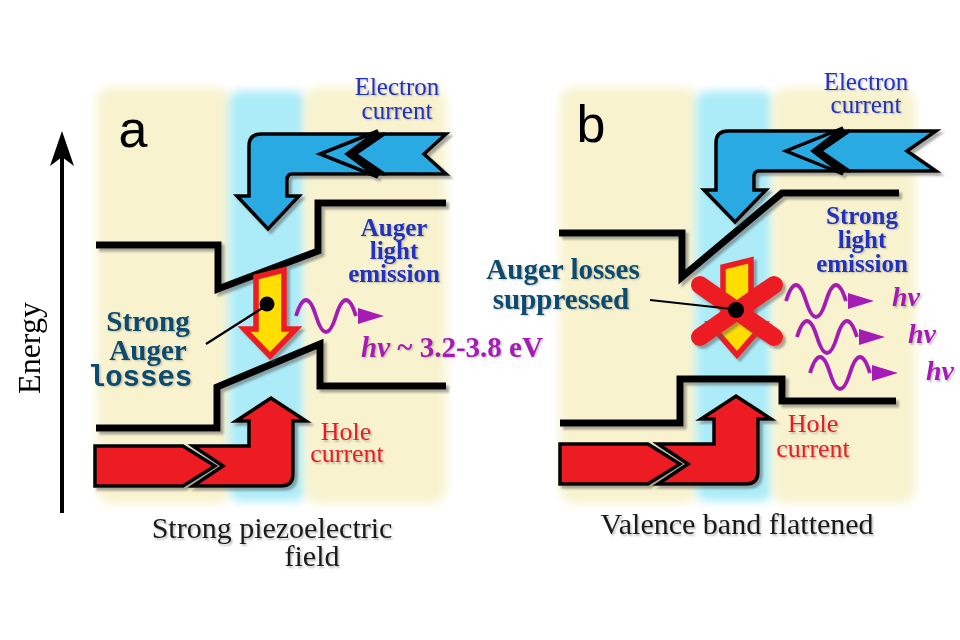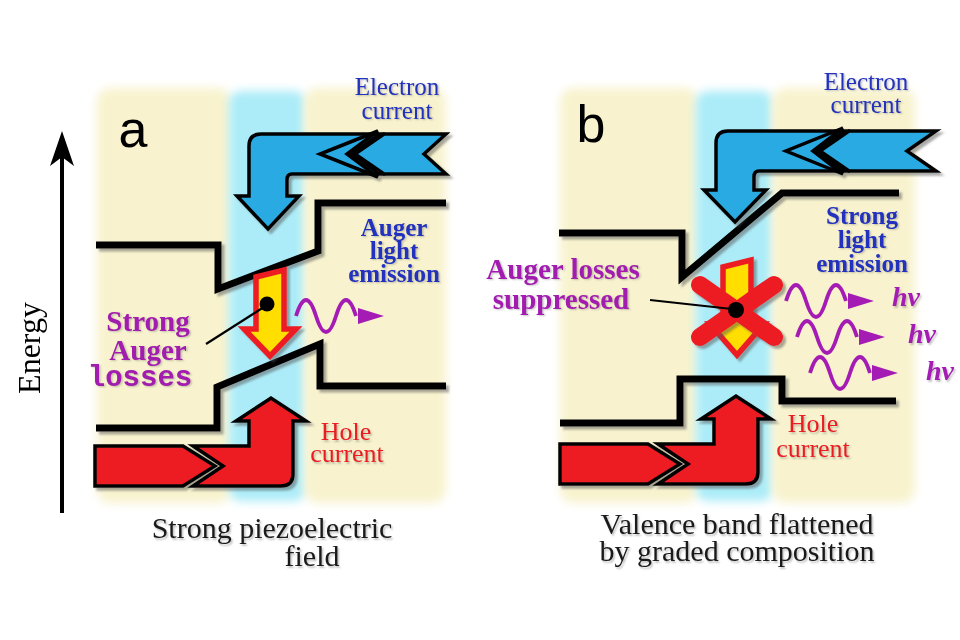--- a/index.html
+++ b/index.html
@@ -4,21 +4,21 @@
 <style>
   html,body{margin:0;padding:0;background:#fff;}
   .stage{position:relative;width:960px;height:640px;background:#ffffff;overflow:hidden;
          font-family:"Liberation Serif","DejaVu Serif",serif;}
   .stage svg{position:absolute;left:0;top:0;}
   .lbl{position:absolute;transform:translate(-50%,-50%);white-space:nowrap;text-align:center;
        text-shadow:1.5px 1.5px 2px rgba(90,90,90,.35);line-height:1;}
   .panel-letter{font-family:"Liberation Sans",sans-serif;font-size:52px;color:#000;text-shadow:none;}
   .blue-reg{font-size:25px;color:#2231BE;}
   .blue-bold{font-size:25px;font-weight:bold;color:#2231BE;}
-  .black-bold{font-size:29px;font-weight:bold;color:#a21caf;text-align:right;}
+  .black-bold{font-size:29px;font-weight:bold;color:#0c4a6e;text-align:right;}
   .red-reg{font-size:26px;color:#EA1C22;}
   .purple{font-size:29px;font-weight:bold;color:#A51CB4;}
   .purple .it{font-style:italic;}
   .purple-it{font-size:28px;font-weight:bold;font-style:italic;color:#A51CB4;}
   .caption{font-size:30px;color:#1a1a1a;text-shadow:1.5px 1.5px 2px rgba(120,120,120,.45);}
   .energy{font-size:32px;color:#000;transform:translate(-50%,-50%) rotate(-90deg);text-shadow:none;}
 </style>
 </head>
 <body>
 
@@ -116,34 +116,36 @@
 
 <div class="lbl panel-letter" style="left:133px;top:129px;">a</div>
 <div class="lbl blue-reg" style="left:397px;top:86px;">Electron</div>
 <div class="lbl blue-reg" style="left:397px;top:110px;">current</div>
 <div class="lbl blue-bold" style="left:394px;top:227px;">Auger</div>
 <div class="lbl blue-bold" style="left:394px;top:250px;">light</div>
 <div class="lbl blue-bold" style="left:394px;top:273px;">emission</div>
 <div class="lbl black-bold" style="left:148px;top:321px;">Strong</div>
 <div class="lbl black-bold" style="left:148px;top:350px;">Auger</div>
 <div class="lbl black-bold" style="left:140px;top:378px;font-family:Liberation Mono, monospace;">losses</div>
+<div class="lbl purple" style="left:452px;top:347px;">
+  <span class="it">hν</span><span> ~ 3.2-3.8 eV</span>
+</div>
 <div class="lbl red-reg" style="left:346px;top:432px;">Hole</div>
 <div class="lbl red-reg" style="left:347px;top:454px;">current</div>
 <div class="lbl caption" style="left:272px;top:528px;">Strong piezoelectric</div>
 <div class="lbl caption" style="left:276px;top:556px;margin-left:36px;">field</div>
 
 <div class="lbl panel-letter" style="left:591px;top:124px;">b</div>
 <div class="lbl blue-reg" style="left:866px;top:81px;">Electron</div>
 <div class="lbl blue-reg" style="left:866px;top:104px;">current</div>
 <div class="lbl blue-bold" style="left:862px;top:215px;">Strong</div>
 <div class="lbl blue-bold" style="left:862px;top:239px;">light</div>
 <div class="lbl blue-bold" style="left:862px;top:263px;">emission</div>
 <div class="lbl black-bold" style="left:563px;top:269px;">Auger losses</div>
 <div class="lbl black-bold" style="left:561px;top:299px;">suppressed</div>
 <div class="lbl purple-it" style="left:906px;top:297px;">hν</div>
 <div class="lbl purple-it" style="left:922px;top:334px;">hν</div>
 <div class="lbl purple-it" style="left:940px;top:371px;">hν</div>
 <div class="lbl red-reg" style="left:813px;top:424px;">Hole</div>
 <div class="lbl red-reg" style="left:813px;top:449px;">current</div>
 <div class="lbl caption" style="left:737px;top:524px;">Valence band flattened</div>
-<div class="lbl caption" style="left:737px;top:551px;">by graded composition</div>
 
 </div>
 
 </body></html>

